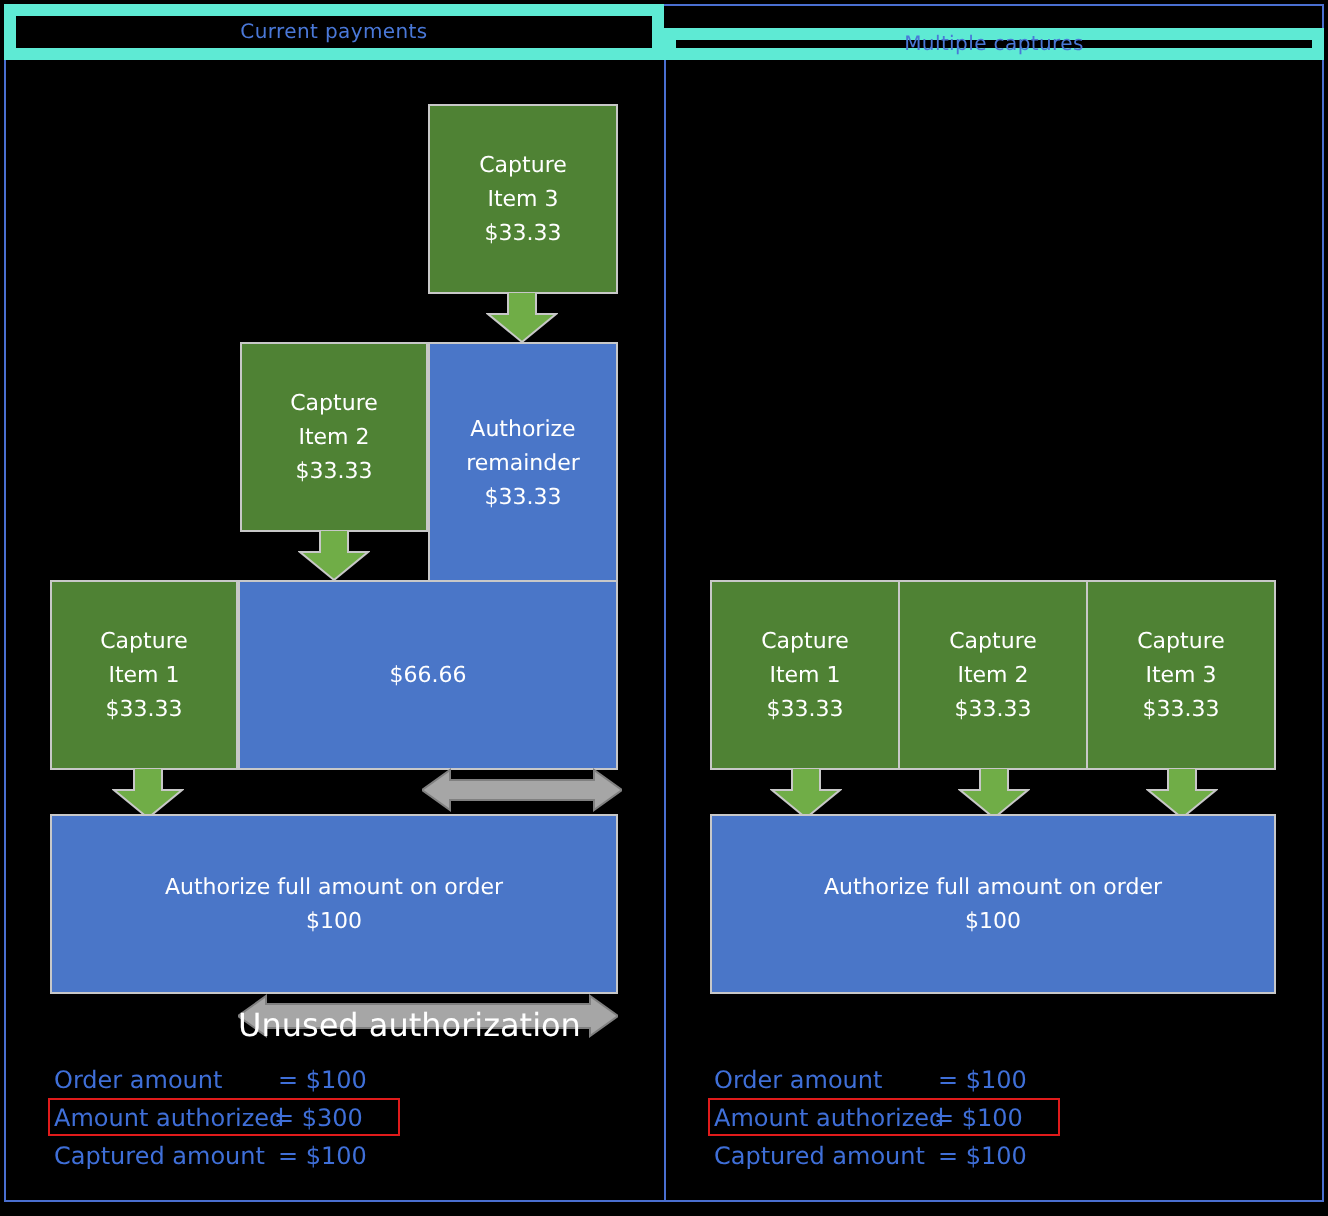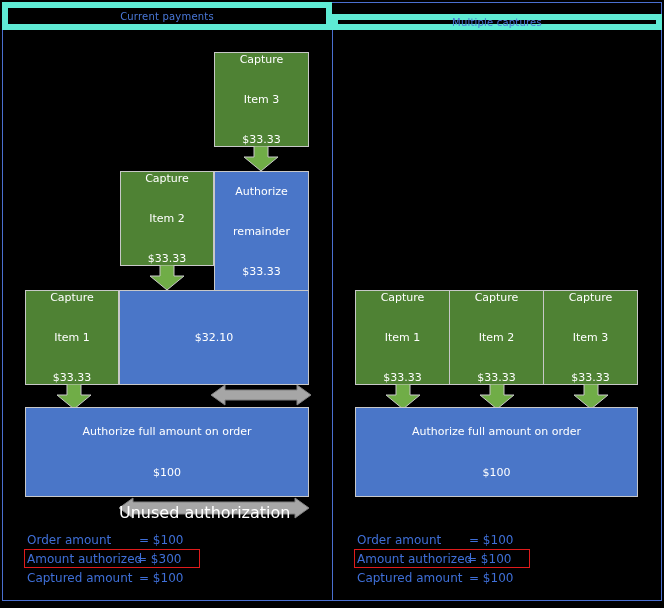--- a/index.html
+++ b/index.html
@@ -44,21 +44,20 @@
     box-sizing: border-box;
     border: 1px solid #c8c8c8;
     display: flex;
     flex-direction: column;
     align-items: center;
     justify-content: center;
     color: #ffffff;
     font-size: 11px;
     line-height: 1.55;
     text-align: center;
-    gap: 23px;
   }
   .box.green { background: #4f8234; }
   .box.blue  { background: #4a76c8; }
   .box .line { display: block; white-space: nowrap; }
   .box.wide  { font-size: 11px; }
 
   
   .arrow-down {
     position: absolute;
     display: block;
@@ -153,21 +152,21 @@
       <polygon points="11,0 25,0 25,11 35,11 18,25 1,11 11,11" fill="#70ad47" stroke="#c8c8c8" stroke-width="1"></polygon>
     </svg>
   </div>
 
   <div class="box green" style="left:25px; top:290px; width:94px; height:95px;">
     <span class="line">Capture</span>
     <span class="line">Item 1</span>
     <span class="line">$33.33</span>
   </div>
   <div class="box blue wide" style="left:119px; top:290px; width:190px; height:95px;">
-    <span class="line">$32.10</span>
+    <span class="line">$66.66</span>
   </div>
 
   <div class="arrow-down" style="left:56px; top:384px;">
     <svg width="36" height="26" viewBox="0 0 36 26">
       <polygon points="11,0 25,0 25,11 35,11 18,25 1,11 11,11" fill="#70ad47" stroke="#c8c8c8" stroke-width="1"></polygon>
     </svg>
   </div>
 
   <div class="arrow-hv" style="left:211px; top:383px;">
     <svg width="100" height="24" viewBox="0 0 100 24">

